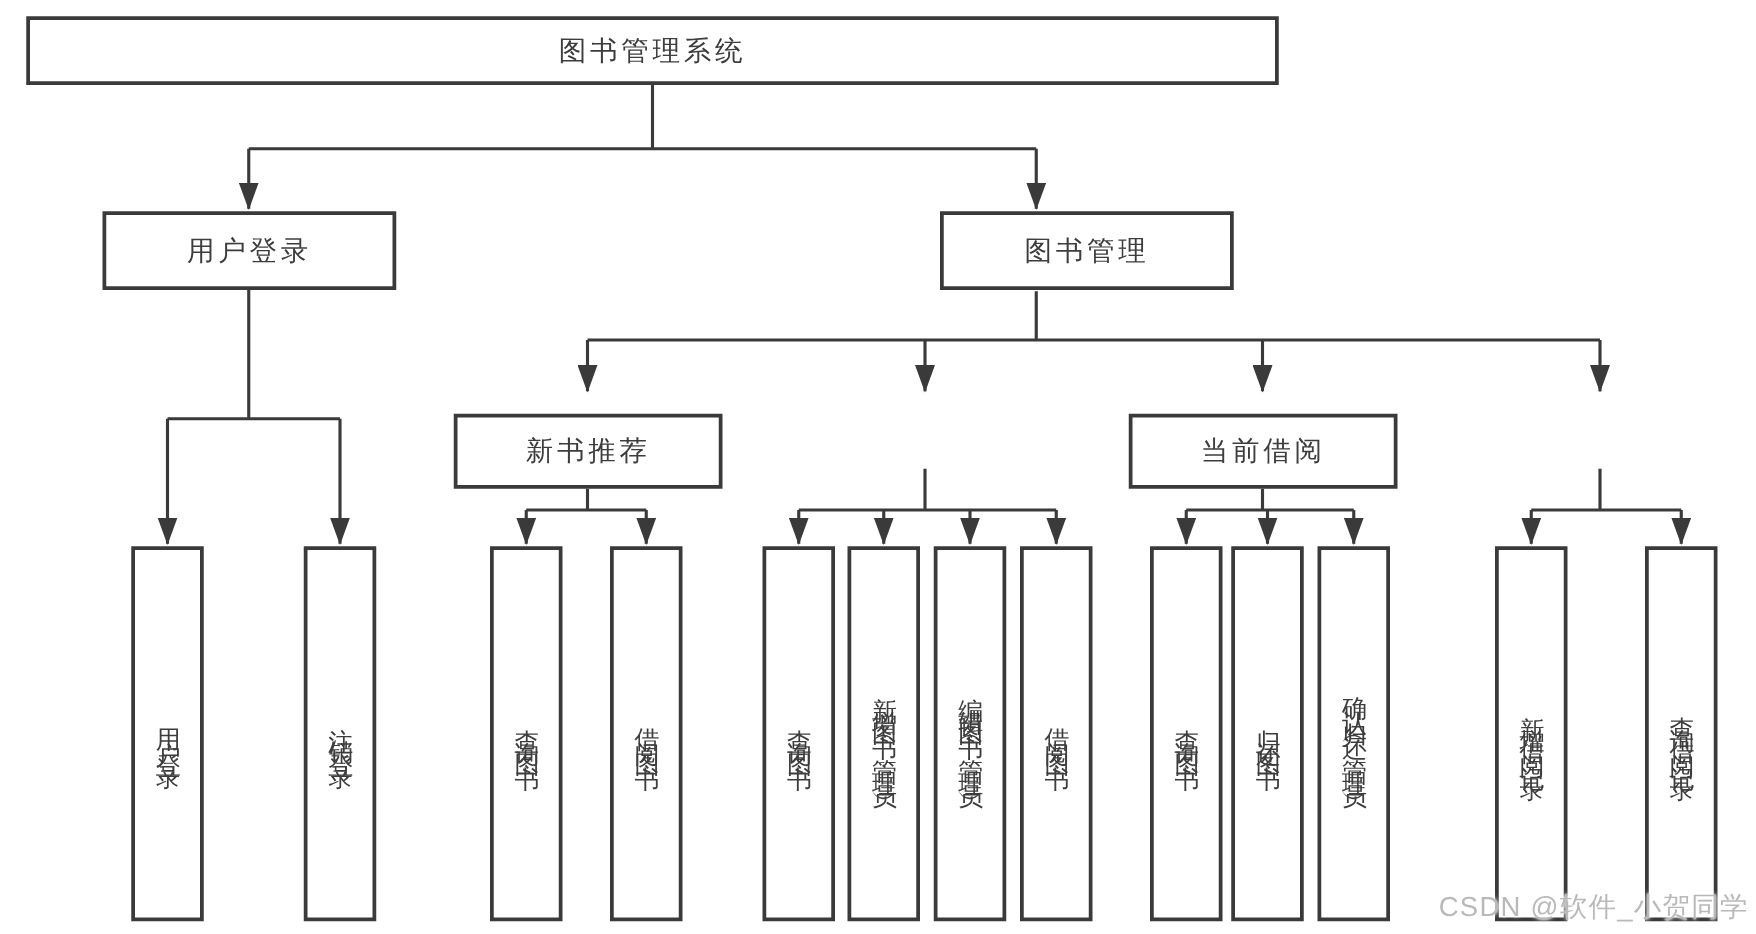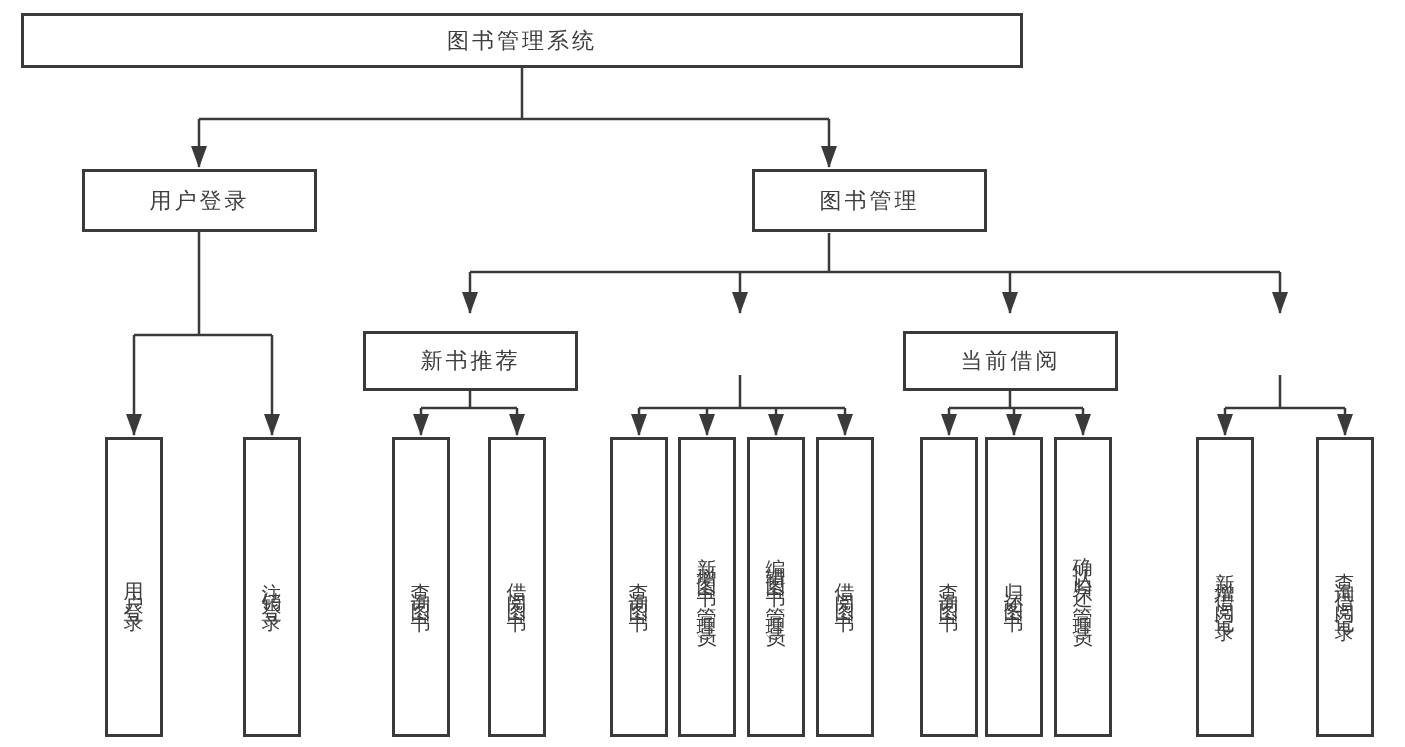--- a/index.html
+++ b/index.html
@@ -171,14 +171,15 @@
     <span class="vlbl">确认归还（管理员）</span>
   </div>
 
   <div class="box vbox" style="left:1196px">
     <span class="vlbl">新增借阅记录</span>
   </div>
   <div class="box vbox" style="left:1316px">
     <span class="vlbl">查询借阅记录</span>
   </div>
 
+  <div id="watermark">CSDN @软件_小贺同学</div>
 
 </div>
 
 </body></html>

